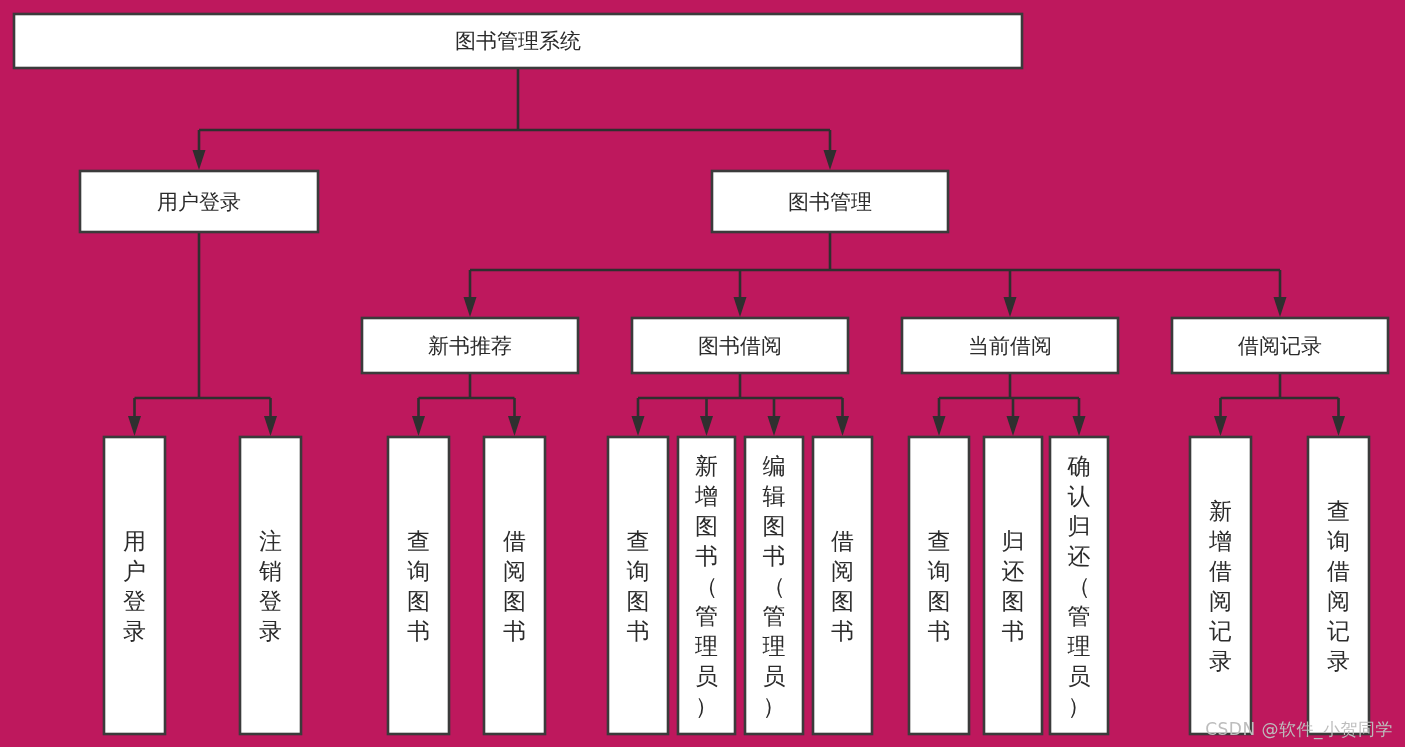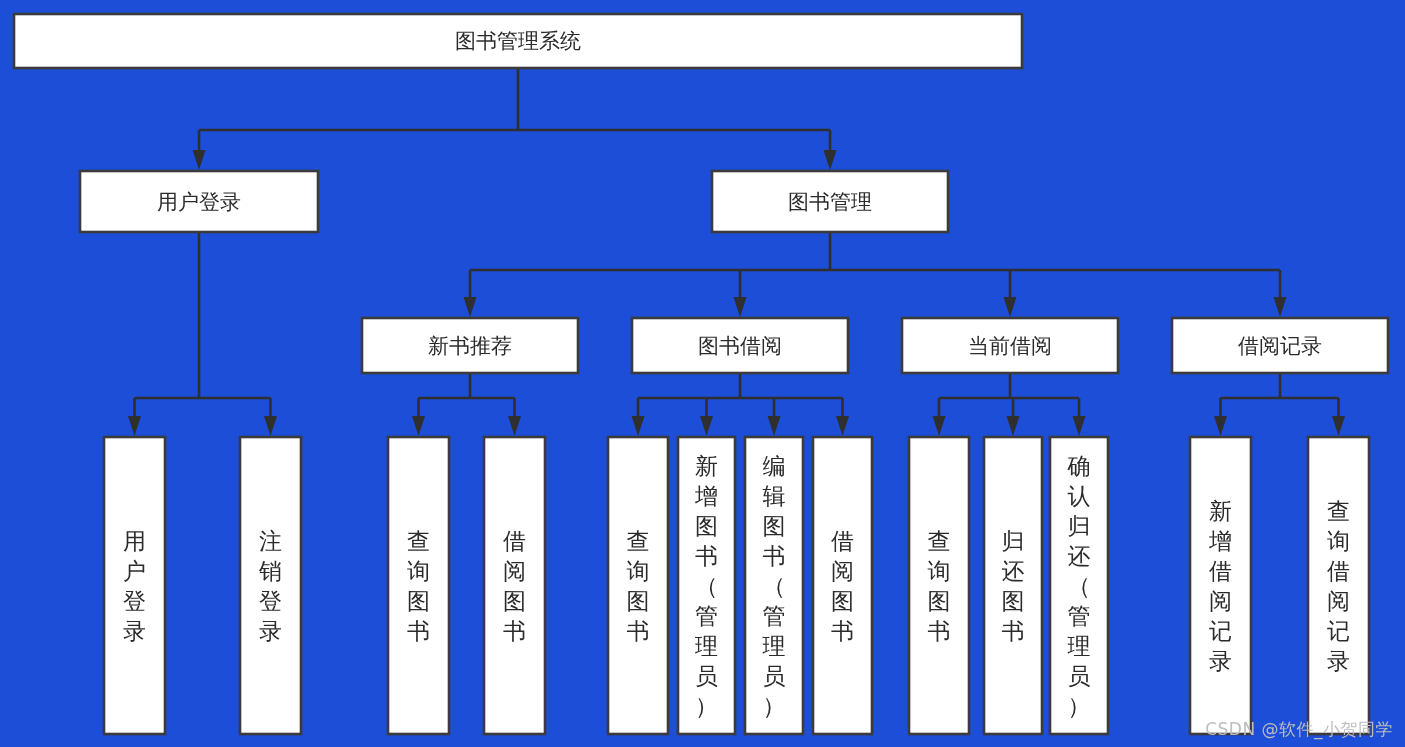--- a/index.html
+++ b/index.html
@@ -7,21 +7,21 @@
     padding: 0;
     background: #ffffff;
   }
   body {
     font-family: "DejaVu Sans", "Liberation Sans", sans-serif;
   }
   #stage {
     position: relative;
     width: 1405px;
     height: 747px;
-    background: #1d4ed8;
+    background: #be185d;
     overflow: hidden;
   }
   #diagram-svg {
     position: absolute;
     left: 0;
     top: 0;
     width: 1405px;
     height: 747px;
   }
   .node-box {

